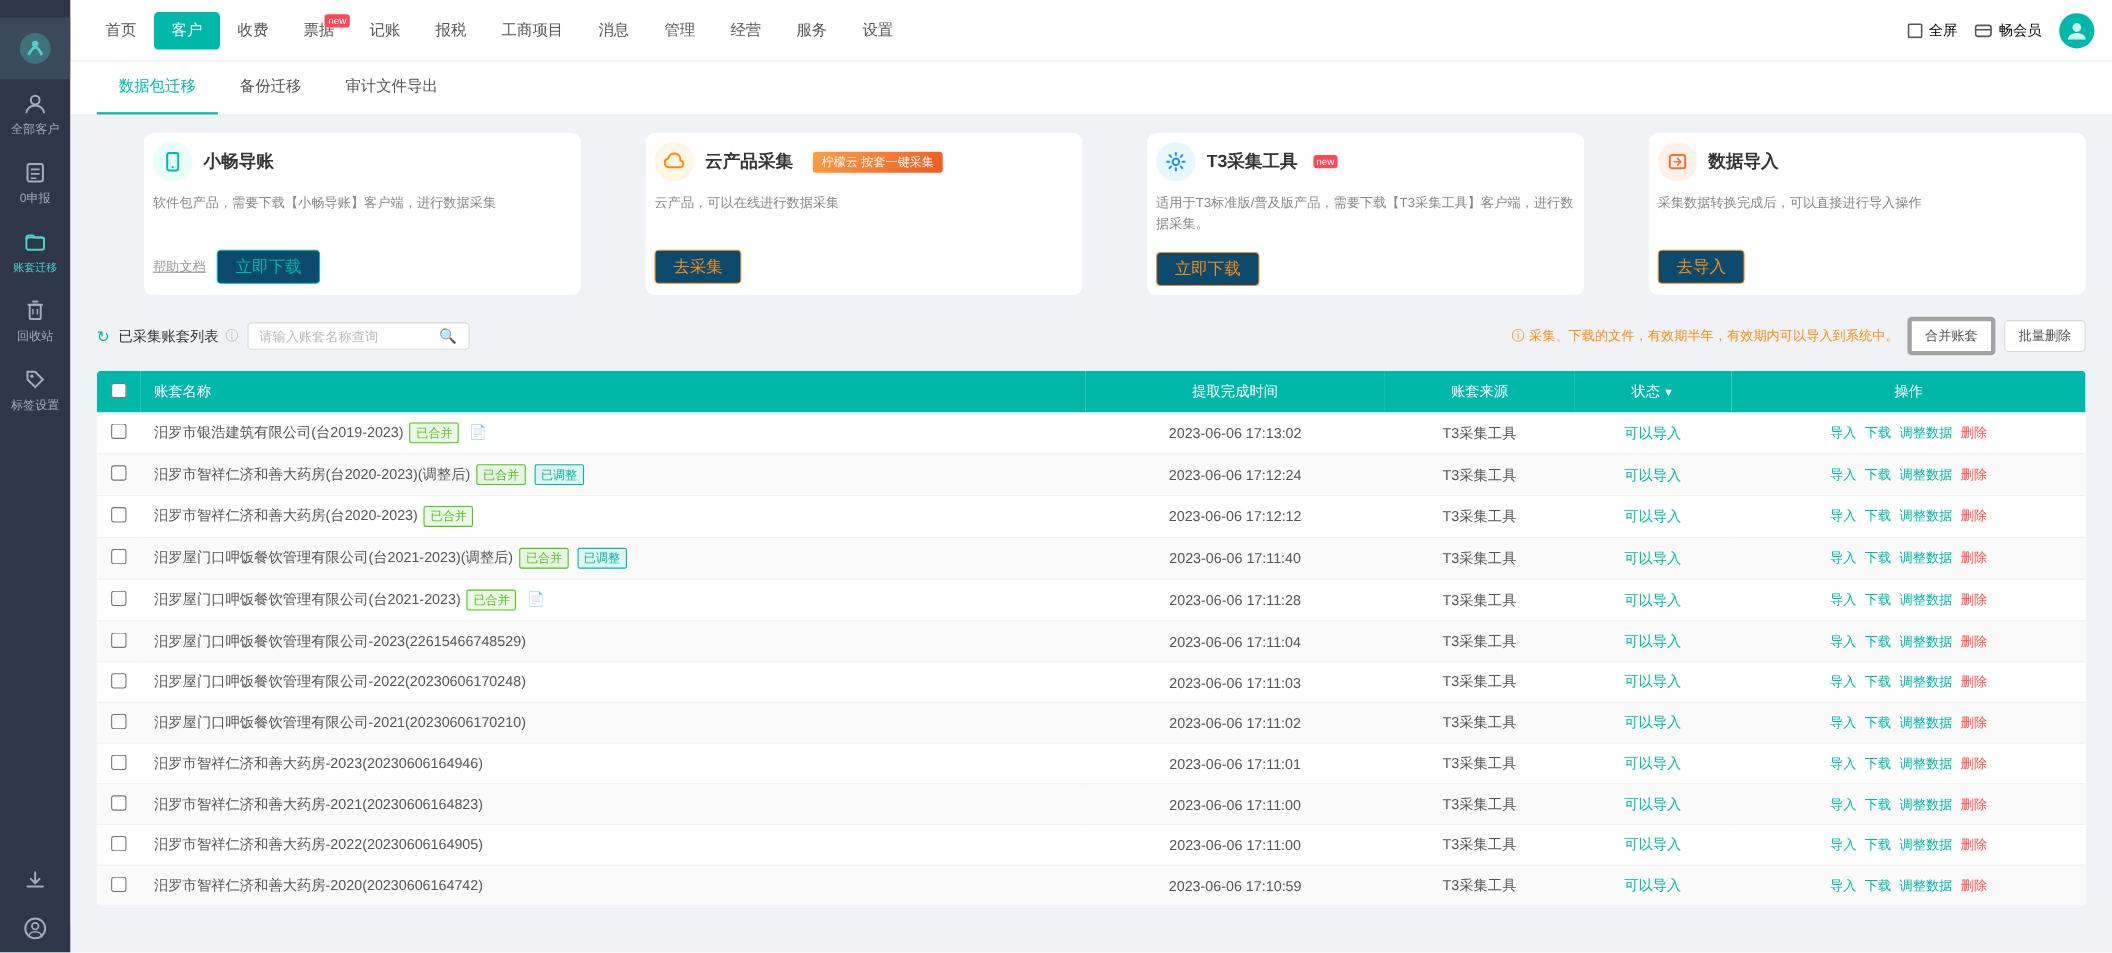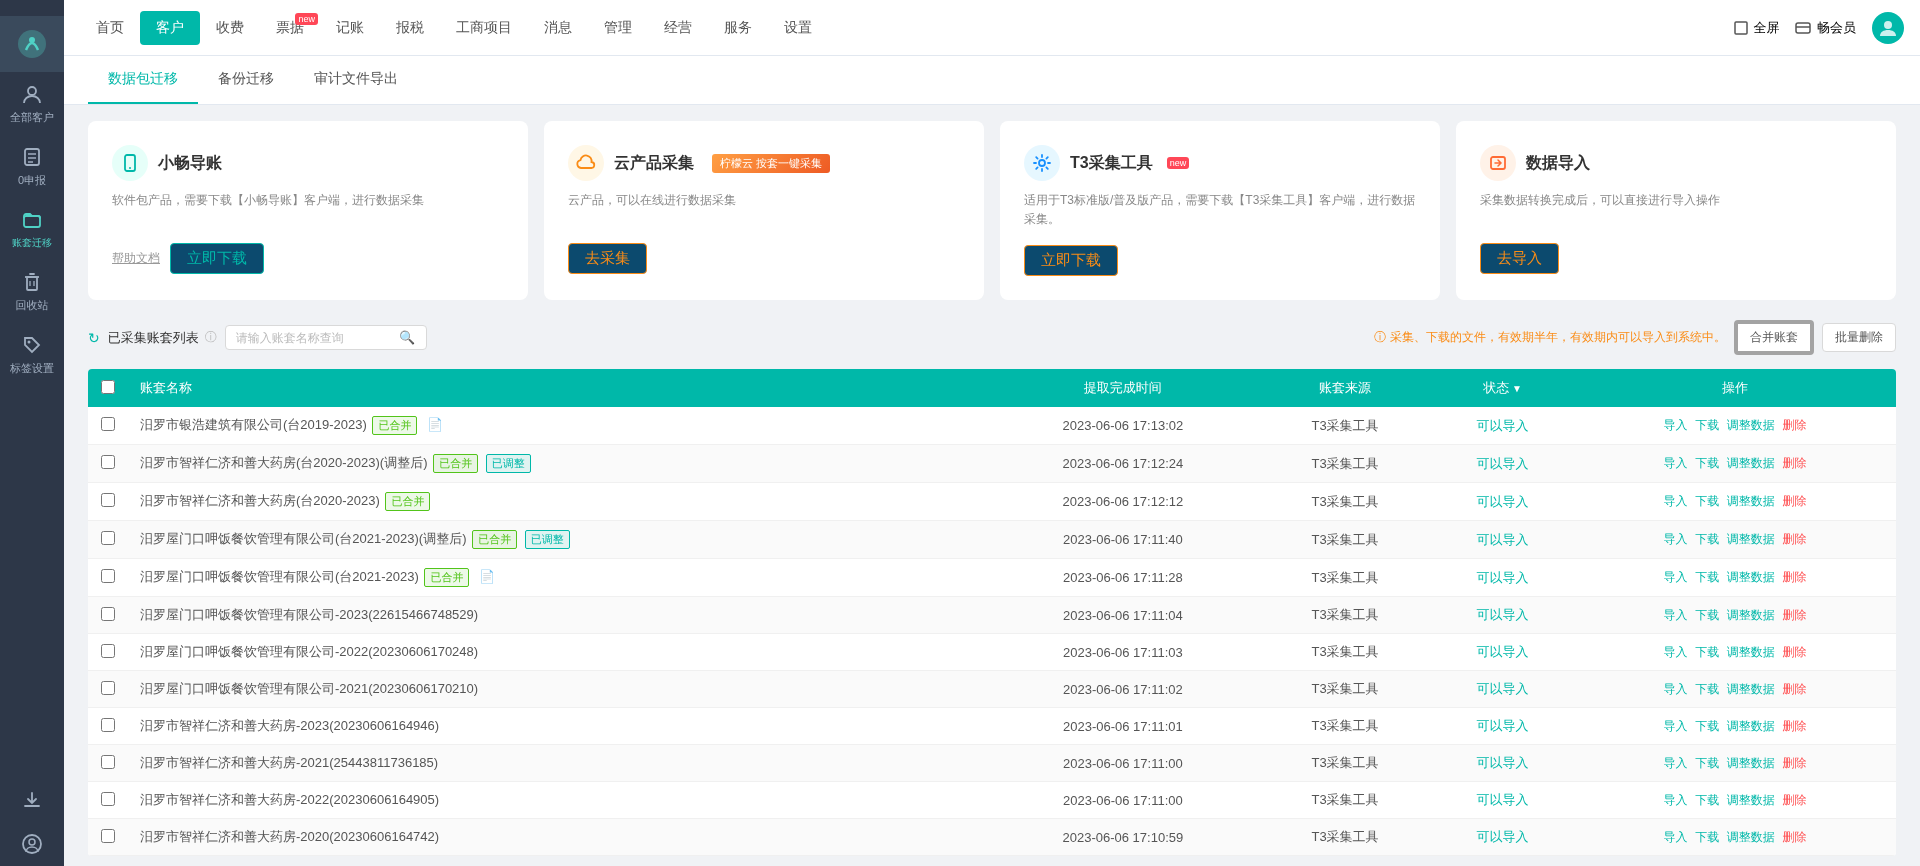--- a/index.html
+++ b/index.html
@@ -29,21 +29,21 @@
     
     .content { flex: 1; overflow-y: auto; padding: 0; background: #f0f2f5; }
 
     
     .subtabs { background: #fff; padding: 0 24px; border-bottom: 1px solid #e2e8f0; display: flex; gap: 0; }
     .subtab { padding: 14px 20px; cursor: pointer; color: #555; font-size: 14px; border-bottom: 2px solid transparent; }
     .subtab.active { color: #00b8a9; border-bottom: 2px solid #00b8a9; font-weight: 500; }
 
     
     .cards-row { display: flex; gap: 16px; padding: 16px 24px; background: #f0f2f5; }
-    .card { background: #fff; border-radius: 8px; padding: 24px; flex: 1; min-width: 200px; }
+    .card { background: #fff; border-radius: 8px; padding: 8px; flex: 1; min-width: 200px; margin-left: 43px; }
     .card-header { display: flex; align-items: center; gap: 10px; margin-bottom: 10px; }
     .card-icon { width: 36px; height: 36px; border-radius: 50%; display: flex; align-items: center; justify-content: center; font-size: 18px; flex-shrink: 0; }
     .card-icon.green { background: #e6fff9; color: #00b8a9; }
     .card-icon.orange { background: #fff7e6; color: #fa8c16; }
     .card-icon.blue { background: #e6f7ff; color: #1890ff; }
     .card-icon.red-orange { background: #fff2e8; color: #ff6b35; }
     .card-title { font-size: 16px; font-weight: 600; color: #333; }
     .card-tag { background: linear-gradient(135deg, #ff9f43, #ee5a24); color: #fff; font-size: 11px; padding: 2px 8px; border-radius: 3px; margin-left: 8px; }
     .card-desc { color: #888; font-size: 12px; margin-bottom: 16px; line-height: 1.6; min-height: 36px; }
     .card-links { display: flex; gap: 10px; align-items: center; }
@@ -395,21 +395,21 @@
             <tr>
               <td><input type="checkbox" class="checkbox" style=""></td>
               <td style="text-align: left;"><span>汨罗市智祥仁济和善大药房-2023(20230606164946)</span></td>
               <td>2023-06-06 17:11:01</td>
               <td>T3采集工具</td>
               <td><span class="status-ok">可以导入</span></td>
               <td><span class="action-btn">导入</span> <span class="action-btn">下载</span> <span class="action-btn">调整数据</span> <span class="action-btn red">删除</span></td>
             </tr>
             <tr>
               <td><input type="checkbox" class="checkbox" style=""></td>
-              <td style="text-align: left;"><span>汨罗市智祥仁济和善大药房-2021(25443811736185)</span></td>
+              <td style="text-align: left;"><span>汨罗市智祥仁济和善大药房-2021(20230606164823)</span></td>
               <td>2023-06-06 17:11:00</td>
               <td>T3采集工具</td>
               <td><span class="status-ok">可以导入</span></td>
               <td><span class="action-btn">导入</span> <span class="action-btn">下载</span> <span class="action-btn">调整数据</span> <span class="action-btn red">删除</span></td>
             </tr>
             <tr>
               <td><input type="checkbox" class="checkbox" style=""></td>
               <td style="text-align: left;"><span>汨罗市智祥仁济和善大药房-2022(20230606164905)</span></td>
               <td>2023-06-06 17:11:00</td>
               <td>T3采集工具</td>

